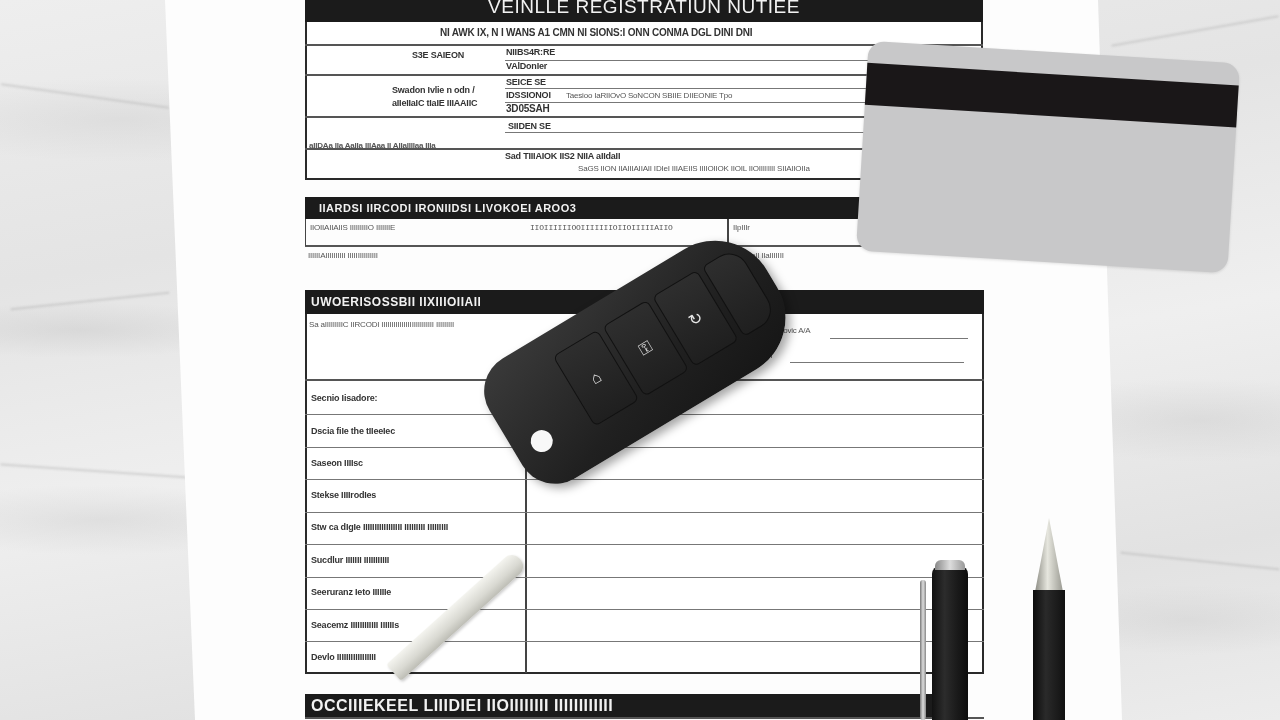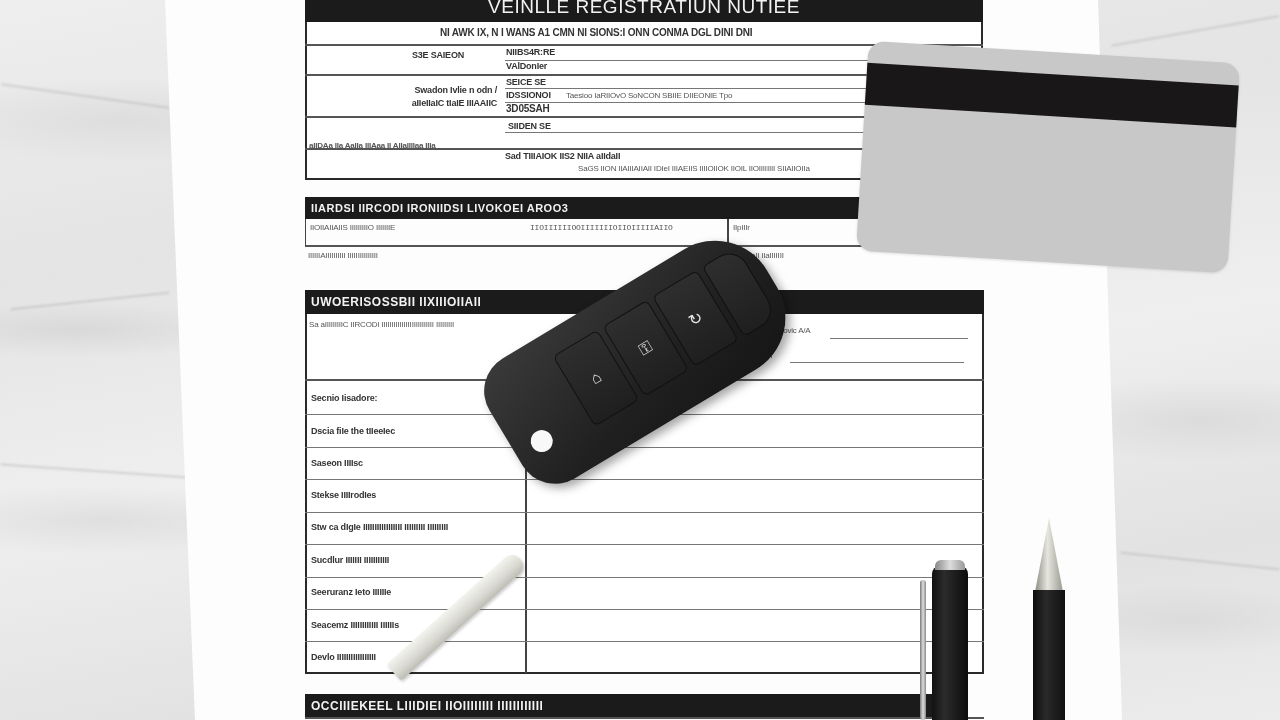--- a/index.html
+++ b/index.html
@@ -128,33 +128,33 @@
 <div class="hline" style="left:305px;top:148px;width:678px;"></div>
 <div class="hline thin" style="left:505px;top:60px;width:478px;"></div>
 <div class="hline thin" style="left:505px;top:88px;width:478px;"></div>
 <div class="hline thin" style="left:505px;top:102px;width:478px;"></div>
 <div class="hline thin" style="left:505px;top:132px;width:478px;"></div>
 
 <div class="txt" style="left:412px;top:50px;">S3E SAIEON</div>
 <div class="txt" style="left:506px;top:47px;">NIIBS4R:RE</div>
 <div class="txt" style="left:506px;top:61px;">VAlDonIer</div>
 
-<div class="txt" style="left:392px;top:84px;width:105px;white-space:normal;text-align:right;line-height:13px;">Swadon Ivlie n odn / aIIeIIaIC tIaIE IIIAAIIC</div>
+<div class="txt" style="left:392px;top:84px;width:105px;white-space:normal;line-height:13px;">Swadon Ivlie n odn / aIIeIIaIC tIaIE IIIAAIIC</div>
 <div class="txt" style="left:506px;top:77px;">SEICE SE</div>
 <div class="txt" style="left:506px;top:90px;">IDSSIONOI</div>
 <div class="txt light" style="left:566px;top:91px;">Taesioo  IaRIIOvO  SoNCON SBIIE  DIIEONIE  Tpo</div>
 <div class="txt mid" style="left:506px;top:103px;">3D05SAH</div>
 
 <div class="txt light" style="left:309px;top:121px;font-weight:bold;margin-top:20px;">aIIDAa IIa AaIIa IIIAaa II AIIaIIIIaa  IIIa</div>
 <div class="txt" style="left:508px;top:121px;">SIIDEN SE</div>
 
 <div class="txt" style="left:505px;top:151px;">Sad  TIIIAIOK  IIS2 NIIA aIIdaII</div>
 <div class="txt light" style="left:578px;top:164px;">SaGS IION IIAIIIAIIAII IDIeI IIIAEIIS IIIIOIIOK IIOIL IIOIIIIIIII SIIAIIOIIa</div>
 
-<div class="bar" style="left:305px;top:197px;width:560px;height:22px;font-size:11px;line-height:22px;padding-left:6px;">
+<div class="bar" style="left:305px;top:197px;width:560px;height:22px;font-size:11px;line-height:22px;padding-left:14px;">
   <span>IIARDSI IIRCODI IRONIIDSI LIVOKOEI AROO3</span>
 </div>
 <div class="hline" style="left:305px;top:245px;width:560px;"></div>
 <div class="vline" style="left:727px;top:219px;height:50px;"></div>
 <div class="vline" style="left:305px;top:219px;height:27px;width:1px;"></div>
 <div class="txt light" style="left:310px;top:223px;">IIOIIAIIAIIS IIIIIIIIIO IIIIIIIE</div>
 <div class="txt light" style="left:530px;top:223px;font-family:Liberation Mono, monospace;">IIOIIIIIIOOIIIIIIIOIIOIIIIIAIIO</div>
 <div class="txt light" style="left:733px;top:223px;">IIpIIIr</div>
 <div class="txt light" style="left:308px;top:251px;">IIIIIIAIIIIIIIIII IIIIIIIIIIIIIII</div>
 <div class="txt light" style="left:733px;top:251px;">NIaIIIaII IIaIIIIIII</div>
@@ -188,21 +188,21 @@
 <div class="txt" style="left:311px;top:393px;">Secnio Iisadore:</div>
 <div class="txt" style="left:311px;top:426px;">Dscia  fiIe the tIIeeIec</div>
 <div class="txt" style="left:311px;top:458px;">Saseon IIIIsc</div>
 <div class="txt" style="left:311px;top:490px;">Stekse IIIIrodIes</div>
 <div class="txt" style="left:311px;top:522px;">Stw ca dIgIe IIIIIIIIIIIIIIIII IIIIIIIII IIIIIIIII</div>
 <div class="txt" style="left:311px;top:555px;">Sucdlur IIIIIII IIIIIIIIIII</div>
 <div class="txt" style="left:311px;top:587px;">Seeruranz  Ieto IIIIIIe</div>
 <div class="txt" style="left:311px;top:620px;">Seacemz IIIIIIIIIIII IIIIIIs</div>
 <div class="txt" style="left:311px;top:652px;">Devlo IIIIIIIIIIIIIIIII</div>
 
-<div class="bar" style="left:305px;top:694px;width:652px;height:24px;font-size:12px;line-height:24px;padding-left:6px;">
+<div class="bar" style="left:305px;top:694px;width:652px;height:24px;font-size:16px;line-height:24px;padding-left:6px;">
   <span>OCCIIIEKEEL LIIIDIEI IIOIIIIIIII IIIIIIIIIIII</span>
 </div>
 <div class="hline" style="left:305px;top:717px;width:679px;"></div>
 
 <div class="card">
   <div class="stripe"></div>
 </div>
 
 <div class="fob-wrap">
   <div class="blade"></div>

